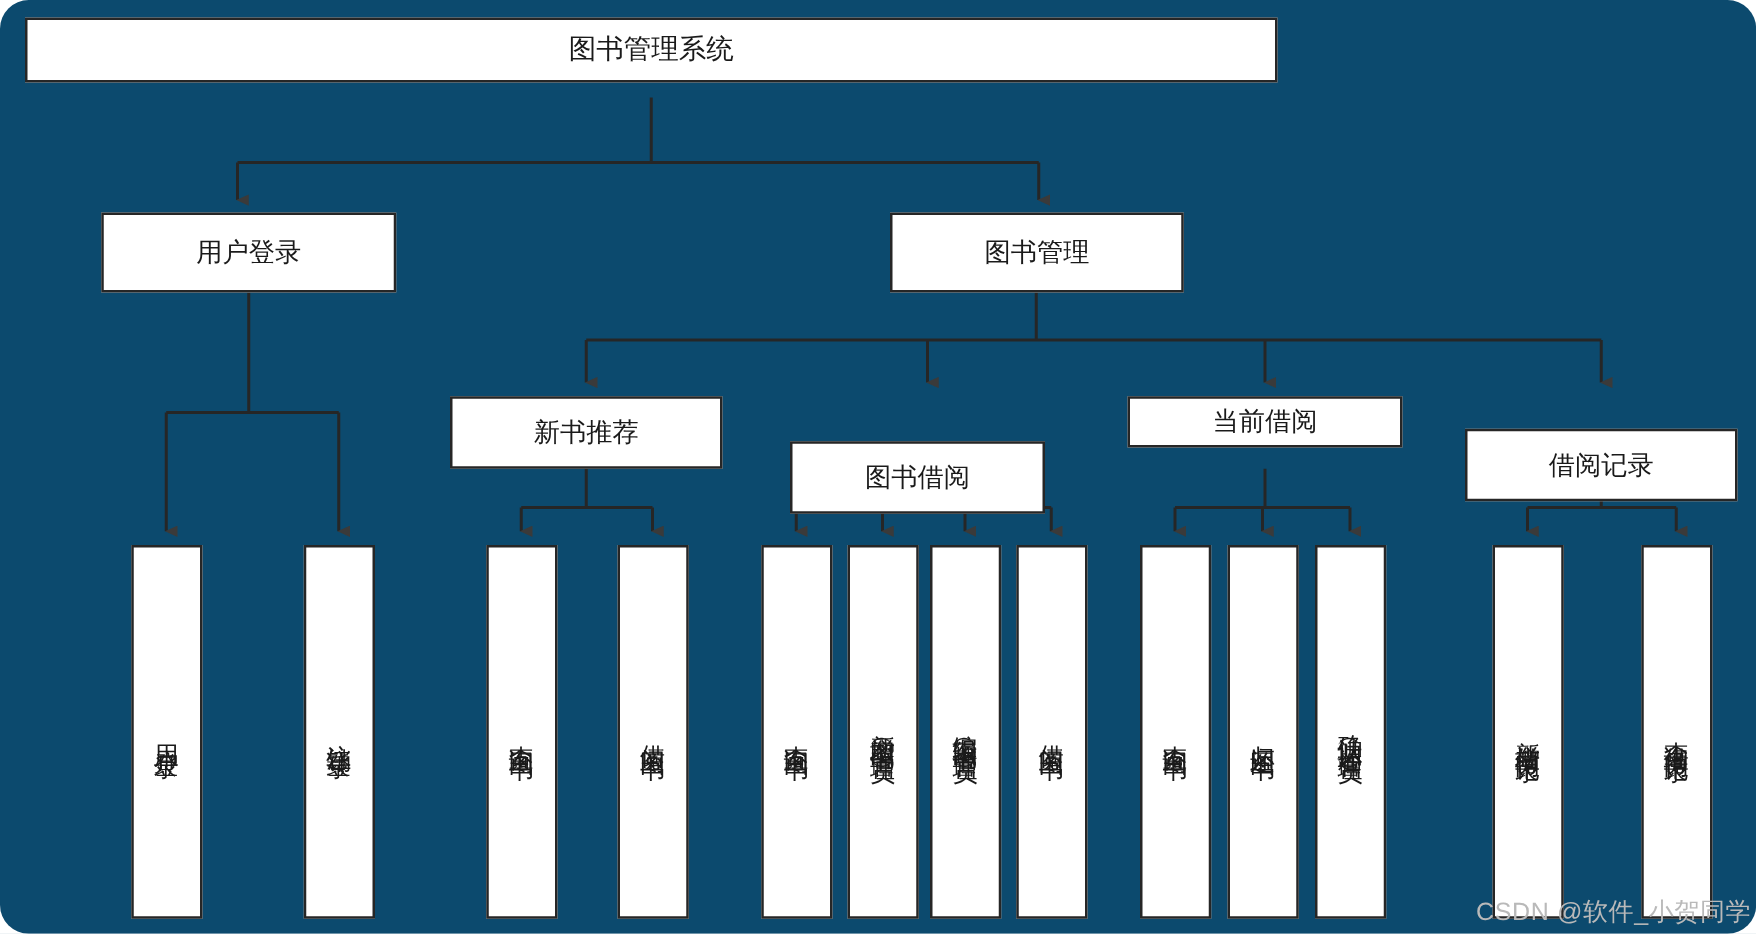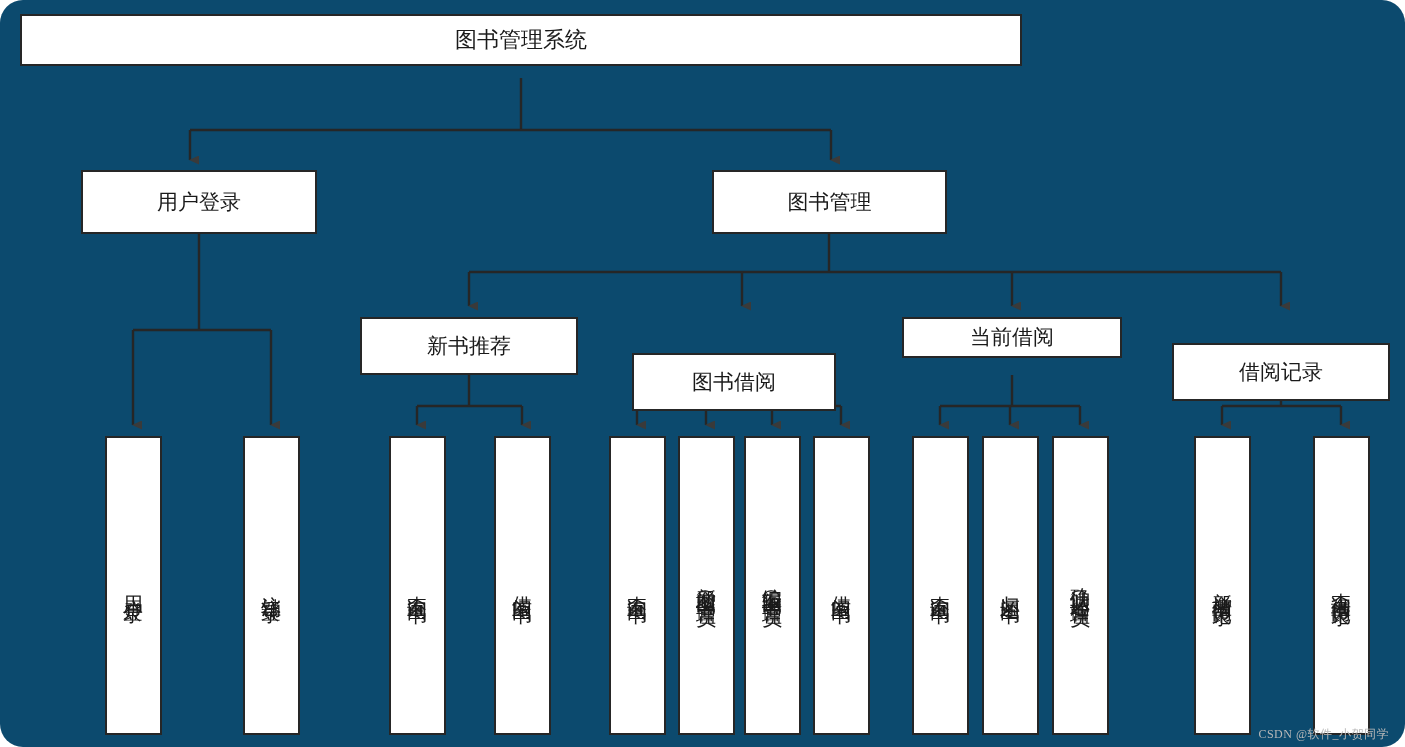--- a/index.html
+++ b/index.html
@@ -57,28 +57,28 @@
     writing-mode: vertical-rl;
     text-orientation: upright;
     font-size: 20px;
     letter-spacing: 3px;
     line-height: 1;
     white-space: nowrap;
     max-height: 272px;
   }
   #watermark {
     position: absolute;
-    right: 16px;
+    right: 4px;
     bottom: 4px;
-    font-size: 12px;
+    font-size: 20px;
     color: #b9b9b9;
     letter-spacing: 0.5px;
     z-index: 5;
     white-space: nowrap;
-    font-family: Liberation Serif, serif;
+    font-family: Liberation Sans, sans-serif;
   }
 </style>
 </head>
 <body>
 
 <div id="diagram-root">
 
   <svg id="edge-layer" viewBox="0 0 1405 747" width="1405" height="747" xmlns="http://www.w3.org/2000/svg">
     <defs>
       <marker id="arrowhead" markerWidth="9" markerHeight="10" refX="4.5" refY="9" orient="auto" markerUnits="userSpaceOnUse">

